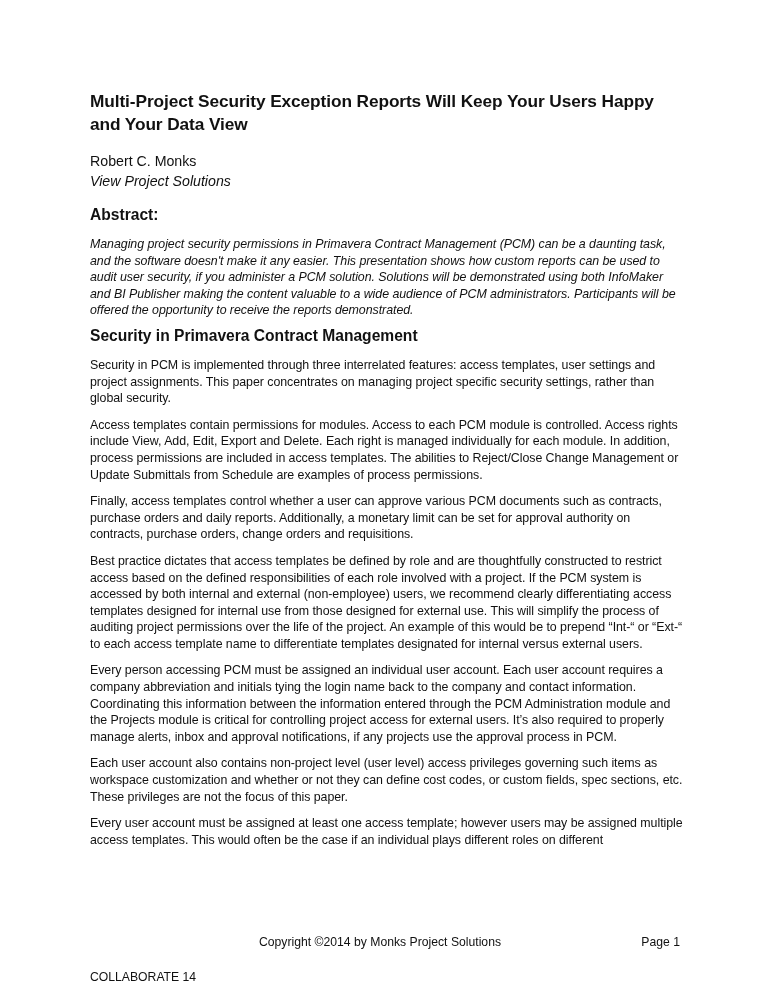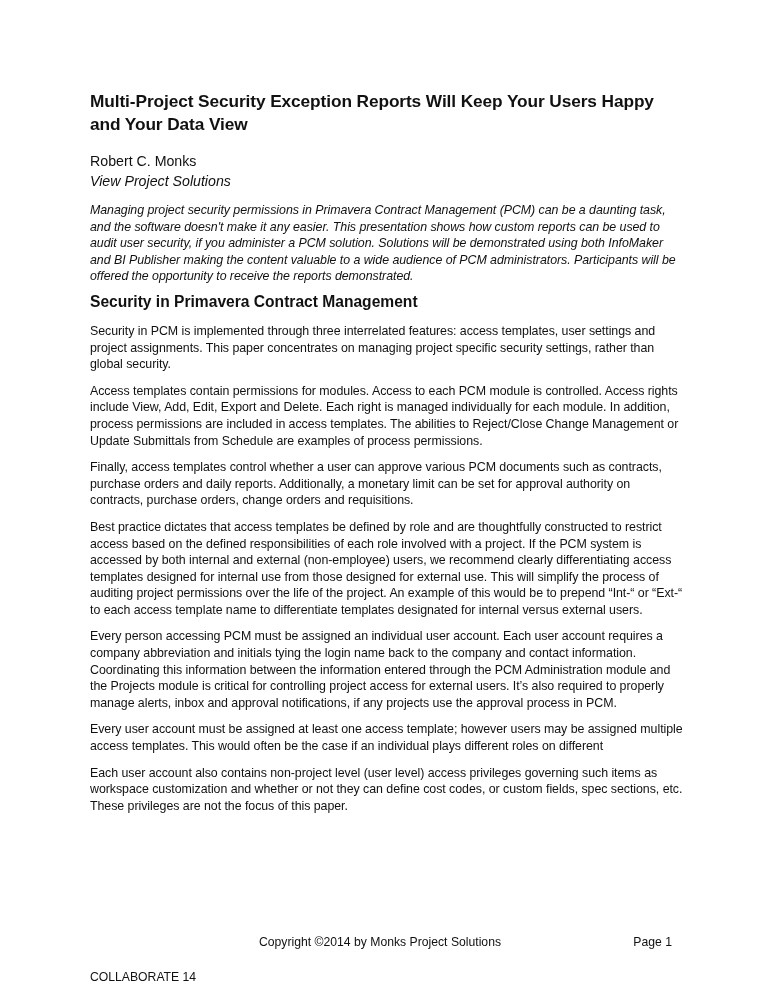--- a/index.html
+++ b/index.html
@@ -60,43 +60,44 @@
     position: absolute;
     left: 90px;
     top: 934px;
     width: 590px;
     height: 16px;
     font-size: 12.2px;
     line-height: 16px;
   }
   .footer .left { position: absolute; left: 0; top: 0; margin-top: 35px; }
   .footer .center { position: absolute; left: 169px; top: 0; }
-  .footer .right { position: absolute; right: 8px; top: 0; }
+  .footer .right { position: absolute; right: 0; top: 0; }
 </style>
 </head>
 <body>
 
 <div class="page">
   <h1 class="title">
     <span>Multi-Project Security Exception Reports Will Keep Your Users Happy</span><br>
     <span>and Your Data View</span>
   </h1>
 
   <p class="author">Robert C. Monks</p>
   <p class="org">View Project Solutions</p>
 
+  <h2 class="h2 abstract-h">Abstract:</h2>
   <p class="para abstract-p">Managing project security permissions in Primavera Contract Management (PCM) can be a daunting task, and the software doesn't make it any easier. This presentation shows how custom reports can be used to audit user security, if you administer a PCM solution. Solutions will be demonstrated using both InfoMaker and BI Publisher making the content valuable to a wide audience of PCM administrators. Participants will be offered the opportunity to receive the reports demonstrated.</p>
 
   <h2 class="h2 section-h">Security in Primavera Contract Management</h2>
   <p class="para sec-p-first">Security in PCM is implemented through three interrelated features: access templates, user settings and project assignments.  This paper concentrates on managing project specific security settings, rather than global security.</p>
   <p class="para sec-p">Access templates contain permissions for modules.  Access to each PCM module is controlled.  Access rights include View, Add, Edit, Export and Delete.  Each right is managed individually for each module.  In addition, process permissions are included in access templates.  The abilities to Reject/Close Change Management or Update Submittals from Schedule are examples of process permissions.</p>
   <p class="para sec-p">Finally, access templates control whether a user can approve various PCM documents such as contracts, purchase orders and daily reports.  Additionally, a monetary limit can be set for approval authority on contracts, purchase orders, change orders and requisitions.</p>
   <p class="para sec-p">Best practice dictates that access templates be defined by role and are thoughtfully constructed to restrict access based on the defined responsibilities of each role involved with a project.   If the PCM system is accessed by both internal and external (non-employee) users, we recommend clearly differentiating access templates designed for internal use from those designed for external use.  This will simplify the process of auditing project permissions over the life of the project.  An example of this would be to prepend “Int-“ or “Ext-“ to each access template name to differentiate templates designated for internal versus external users.</p>
   <p class="para sec-p">Every person accessing PCM must be assigned an individual user account.  Each user account requires a company abbreviation and initials tying the login name back to the company and contact information.  Coordinating this information between the information entered through the PCM Administration module and the Projects module is critical for controlling project access for external users.  It’s also required to properly manage alerts, inbox and approval notifications, if any projects use the approval process in PCM.</p>
+  <p class="para sec-p">Each user account also contains non-project level (user level) access privileges governing such items as workspace customization and whether or not they can define cost codes, or custom fields, spec sections, etc.  These privileges are not the focus of this paper.</p>
   <p class="para sec-p">Every user account must be assigned at least one access template; however users may be assigned multiple access templates.  This would often be the case if an individual plays different roles on different</p>
-  <p class="para sec-p">Each user account also contains non-project level (user level) access privileges governing such items as workspace customization and whether or not they can define cost codes, or custom fields, spec sections, etc.  These privileges are not the focus of this paper.</p>
 </div>
 
 <div class="footer">
   <span class="left">COLLABORATE 14</span>
   <span class="center">Copyright ©2014 by Monks Project Solutions</span>
   <span class="right">Page 1</span>
 </div>
 
 </body></html>

